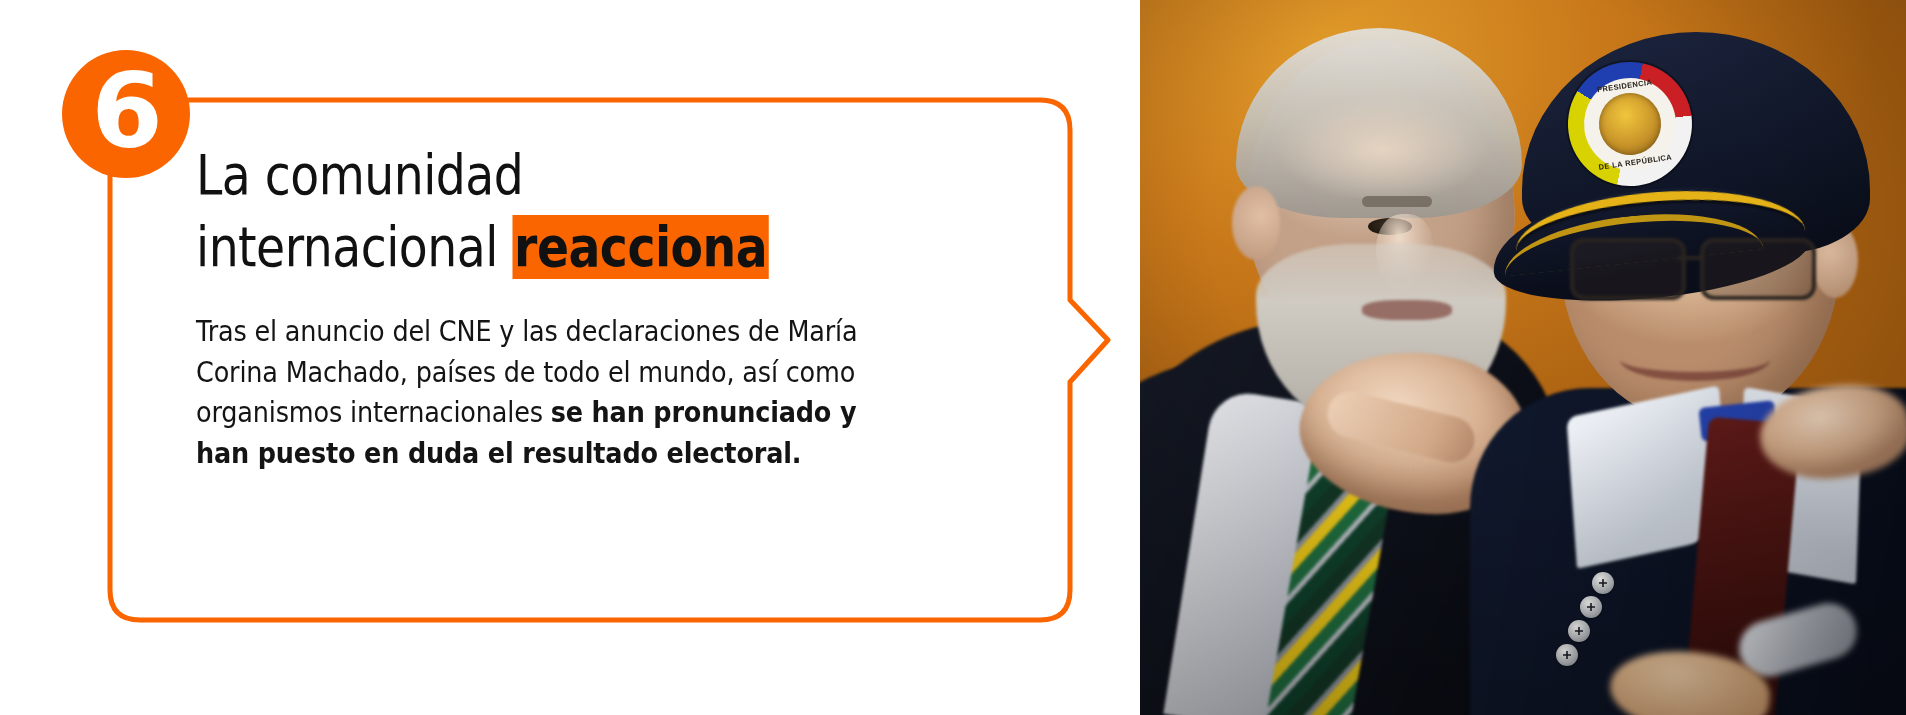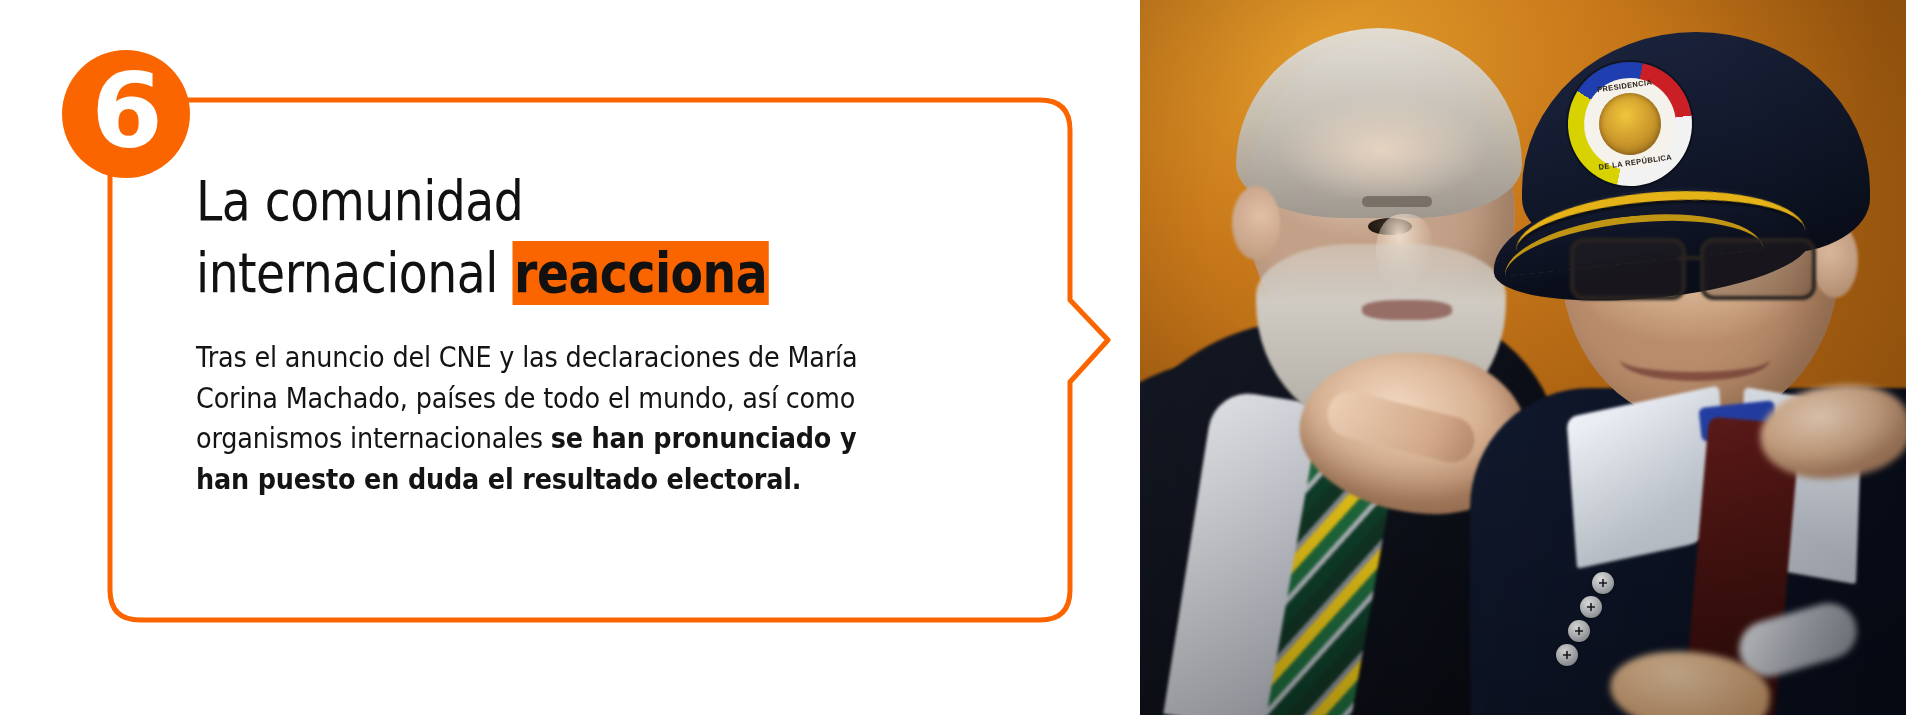--- a/index.html
+++ b/index.html
@@ -56,21 +56,21 @@
     font-size: 103px;
     font-weight: 700;
     line-height: 1;
     letter-spacing: -2px;
     transform: translateY(-3px);
   }
 
   #bubble-content {
     position: absolute;
     left: 196px;
-    top: 166px;
+    top: 140px;
     width: 700px;
     z-index: 3;
   }
 
   #headline {
     font-family: "DejaVu Sans", sans-serif;
     font-size: 55px;
     line-height: 1.30;
     font-weight: 400;
     color: #111111;

